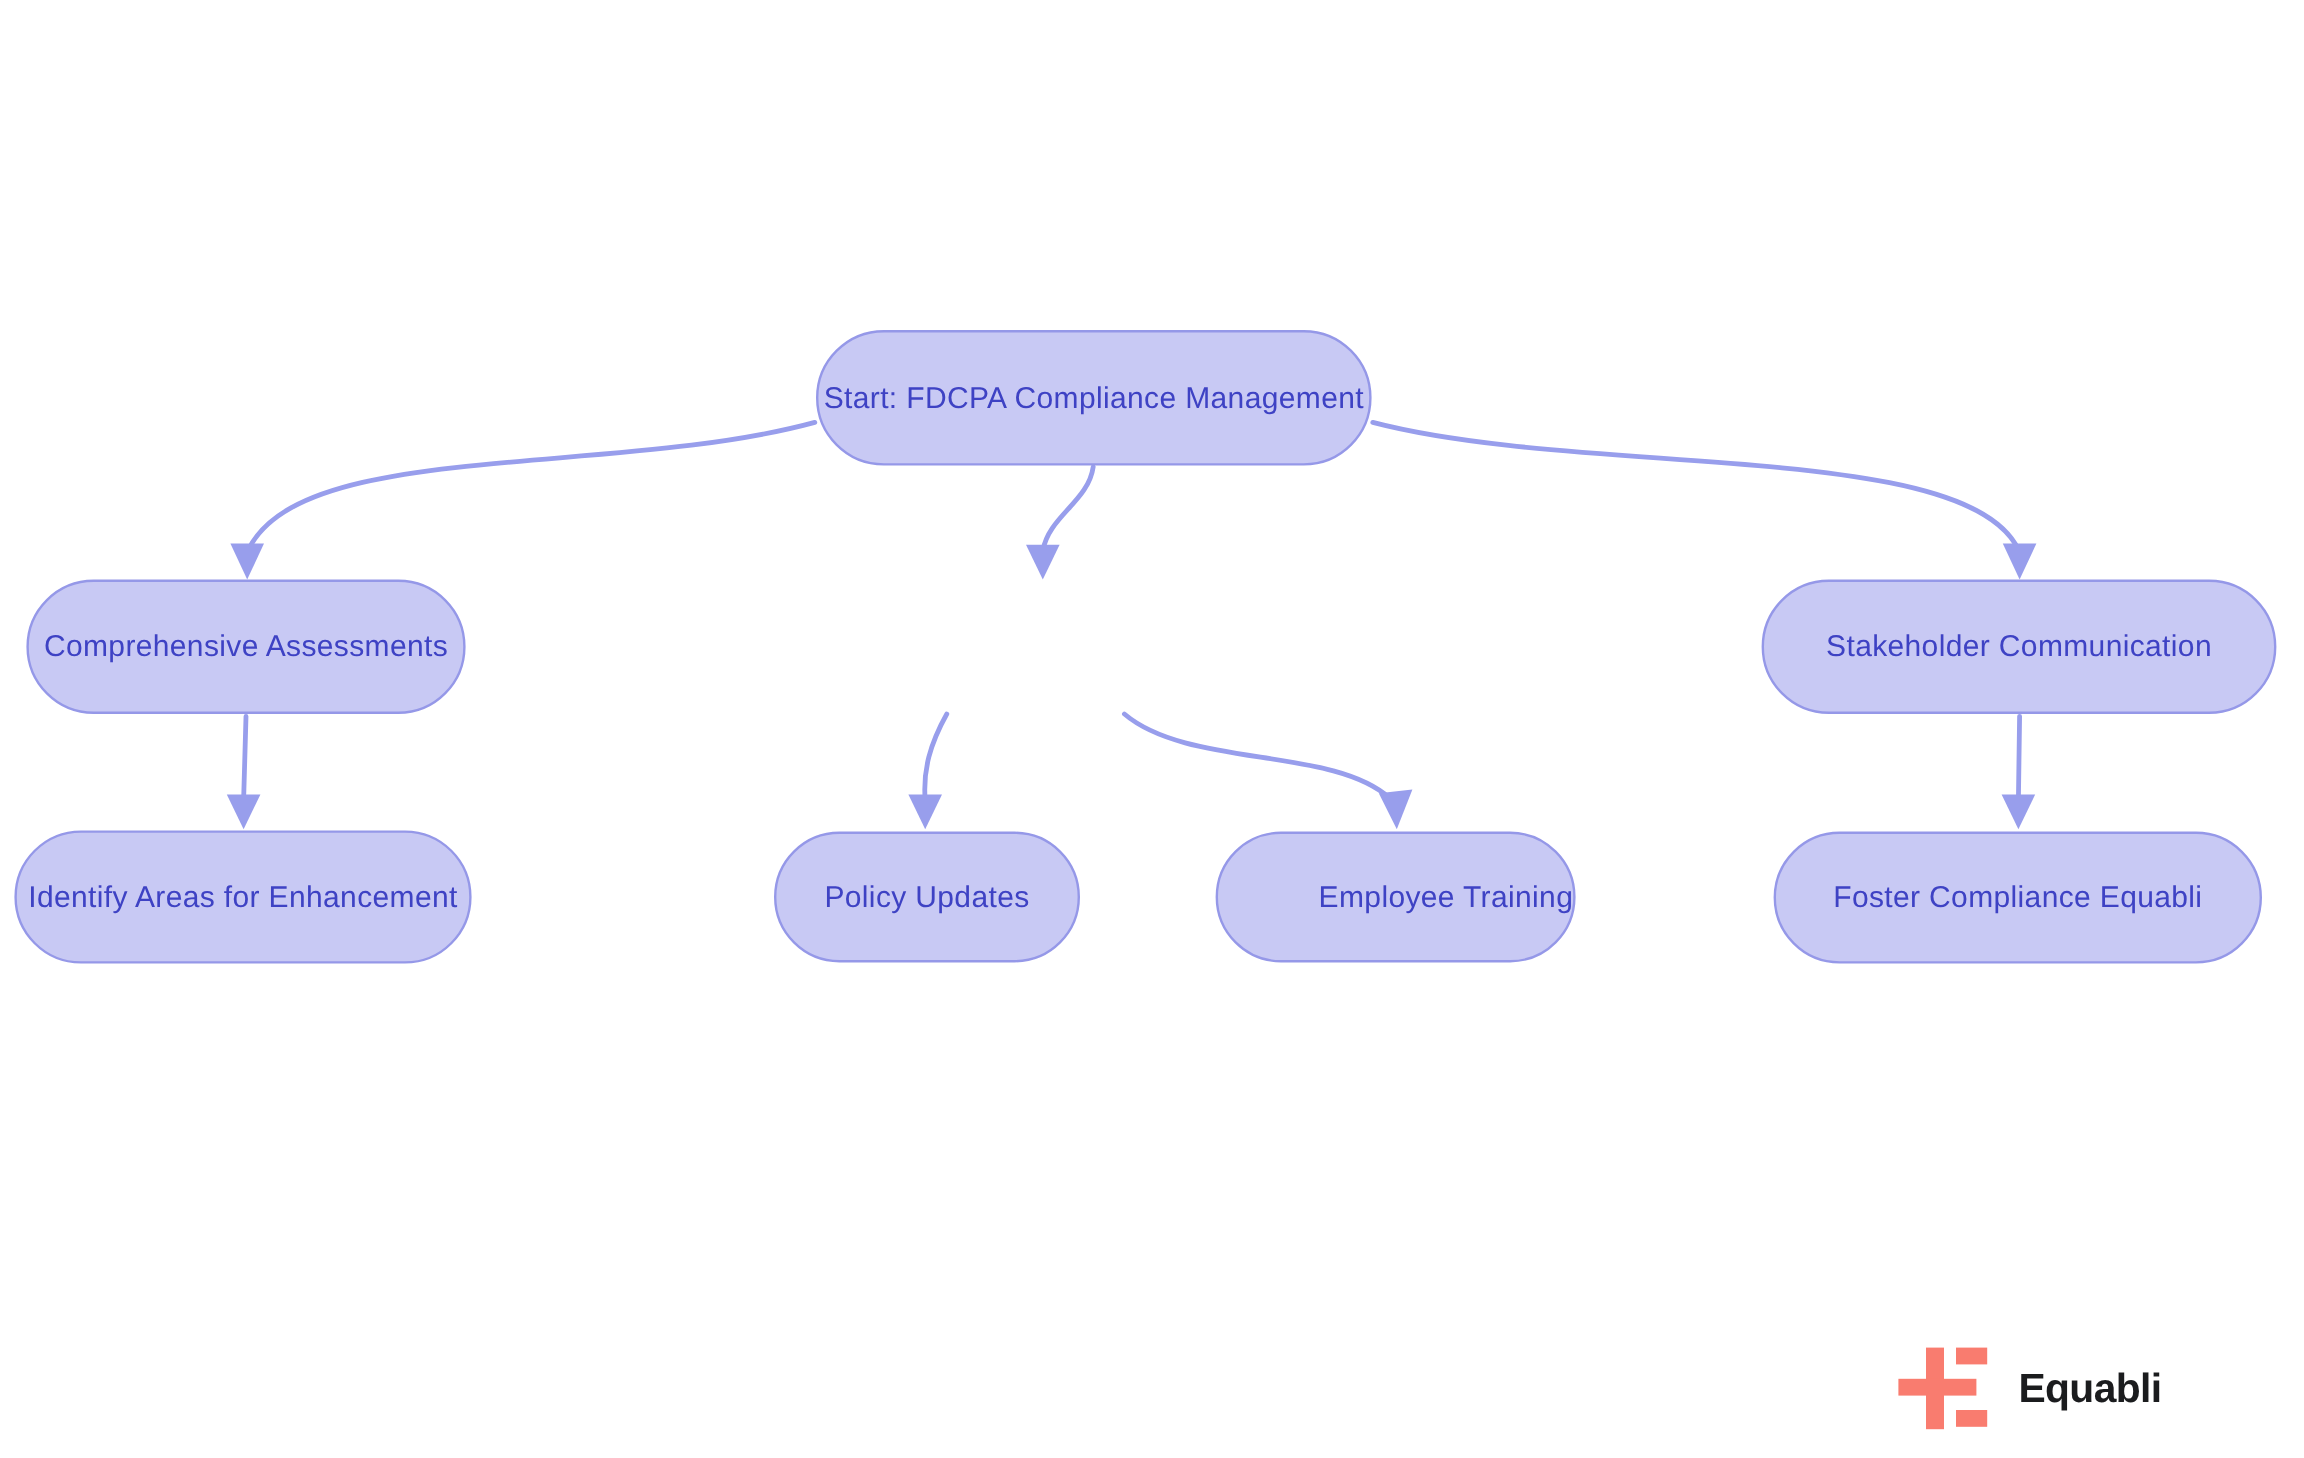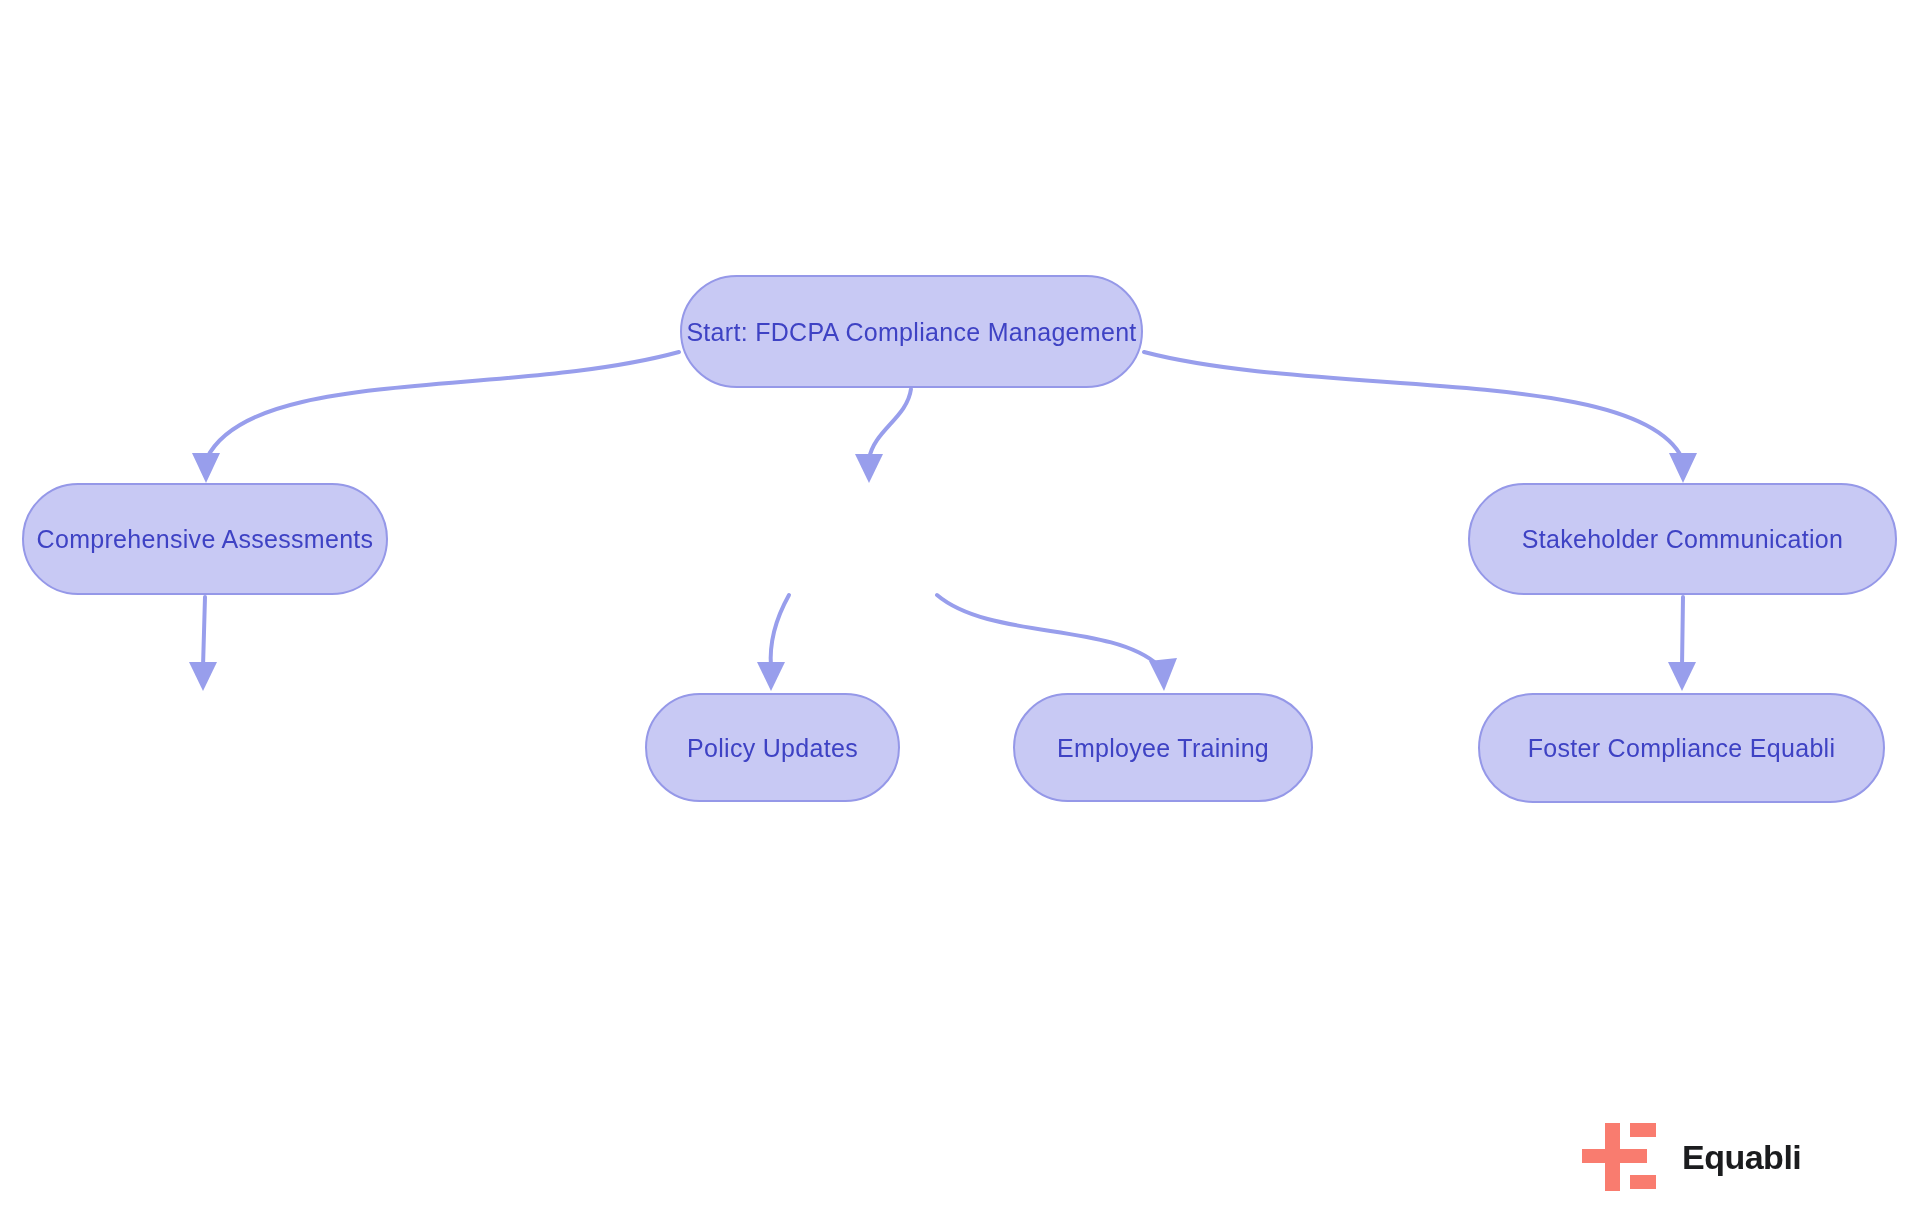--- a/index.html
+++ b/index.html
@@ -38,21 +38,21 @@
     font-size: 25px;
     letter-spacing: 0.3px;
     line-height: 1.2;
   }
   #node-start          { left:  680px; top: 275px; width: 463px; height: 113px; }
   #node-comprehensive  { left:   22px; top: 483px; width: 366px; height: 112px; justify-content: center; }
   #node-implementation { left:  672px; top: 483px; width: 393px; height: 111px; }
   #node-stakeholder    { left: 1468px; top: 483px; width: 429px; height: 112px; text-align: center; }
   #node-identify       { left:   12px; top: 692px; width: 381px; height: 111px; }
   #node-policy         { left:  645px; top: 693px; width: 255px; height: 109px; }
-  #node-employee       { left: 1013px; top: 693px; width: 300px; height: 109px; }
+  #node-employee       { left: 1013px; top: 693px; width: 300px; height: 109px; justify-content: flex-end; }
   #node-foster         { left: 1478px; top: 693px; width: 407px; height: 110px; }
 
   .logo {
     position: absolute;
     left: 1582px;
     top: 1123px;
     display: flex;
     align-items: center;
     gap: 26px;
   }
@@ -123,20 +123,23 @@
 
   <div class="node" id="node-comprehensive">
     <span>Comprehensive Assessments</span>
   </div>
 
 
   <div class="node" id="node-stakeholder">
     <span>Stakeholder Communication</span>
   </div>
 
+  <div class="node" id="node-identify">
+    <span>Identify Areas for Enhancement</span>
+  </div>
 
   <div class="node" id="node-policy">
     <span>Policy Updates</span>
   </div>
 
   <div class="node" id="node-employee">
     <span>Employee Training</span>
   </div>
 
   <div class="node" id="node-foster">

